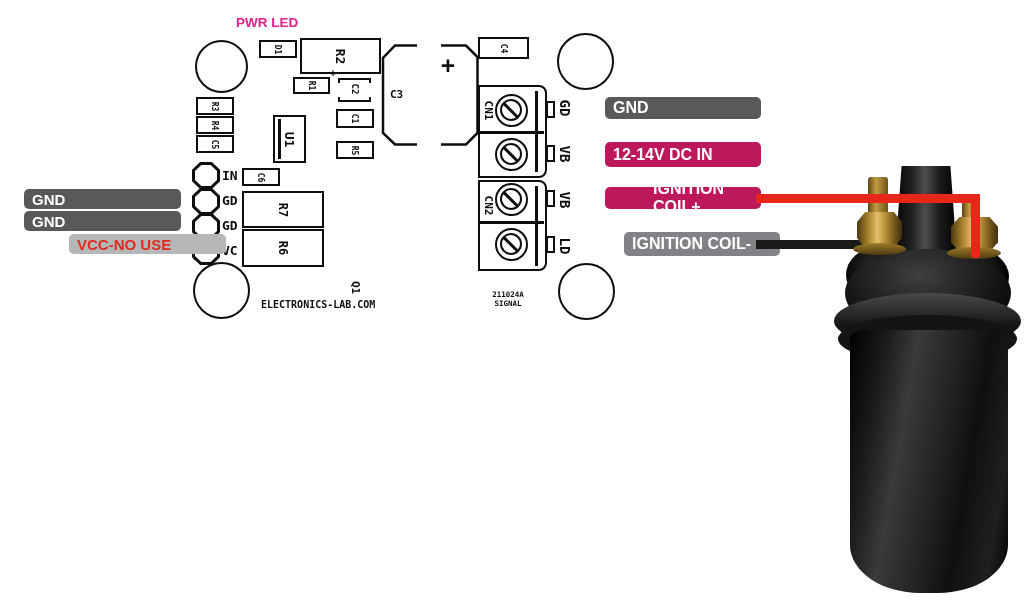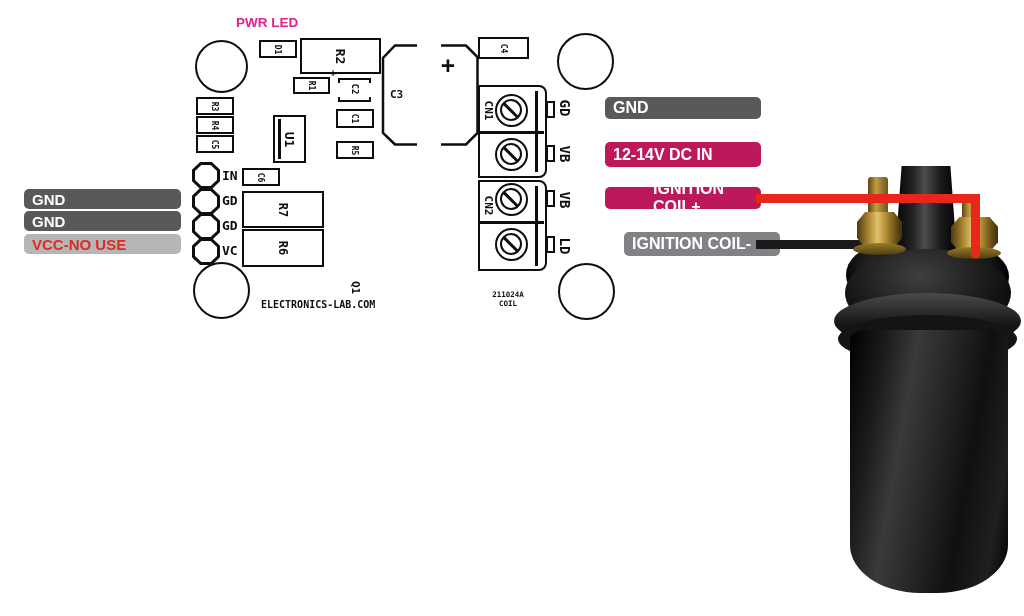--- a/index.html
+++ b/index.html
@@ -32,21 +32,21 @@
   .pad i{position:absolute;left:3px;top:3px;right:3px;bottom:3px;background:#fff;
          clip-path:polygon(29% 0,71% 0,100% 29%,100% 71%,71% 100%,29% 100%,0 71%,0 29%);}
   .pinlbl{position:absolute;font:bold 13px "DejaVu Sans Mono",monospace;color:#0e0e0e;}
   .mono{font-family:"DejaVu Sans Mono",monospace;color:#0e0e0e;font-weight:bold;position:absolute;}
   
   .bar{position:absolute;border-radius:5px;display:flex;align-items:center;padding-left:8px;
        font:bold 15px "Liberation Sans",sans-serif;color:#fff;box-sizing:border-box;}
   .bar.r{font-size:16px;}
   .bg-green{background:#23A550;}
   .bg-dark{background:#58595B;}
-  .bg-light{background:#B4B6B8;color:#DF2B20;}
+  .bg-light{background:#B4B6B8;color:#DF2B20;margin-left:45px;}
   .bg-red{background:#be185d;}
   .bg-mid{background:#808285;}
   
   .wire{position:absolute;}
   
   #coil{position:absolute;left:833px;top:163px;width:190px;height:437px;}
   #coil .p{position:absolute;}
 </style>
 </head>
 <body>
@@ -118,21 +118,21 @@
 
   <div class="mono" style="left:390px;top:88px;font-size:11px;">C3</div>
   <div class="mono" style="left:441px;top:52px;font-size:23px;">+</div>
 
   <div class="vtxt f11" style="left:347px;top:276px;width:18px;height:22px;">
       <span>Q1</span>
     </div>
   <div class="mono" style="left:261px;top:299px;font-size:10px;">ELECTRONICS-LAB.COM</div>
   <div class="mono" style="left:486px;top:291px;font-size:7.5px;line-height:8.5px;text-align:center;width:44px;">
     <div>211024A</div>
-    <div>COIL</div>
+    <div>SIGNAL</div>
   </div>
   <div class="mono" style="left:193px;top:254px;font-size:6.5px;">CN3</div>
 
   <div class="pad" style="left:192px;top:162px;">
       <i></i>
     </div>
   <div class="pad" style="left:192px;top:188px;">
       <i></i>
     </div>
   <div class="pad" style="left:192px;top:213px;">

